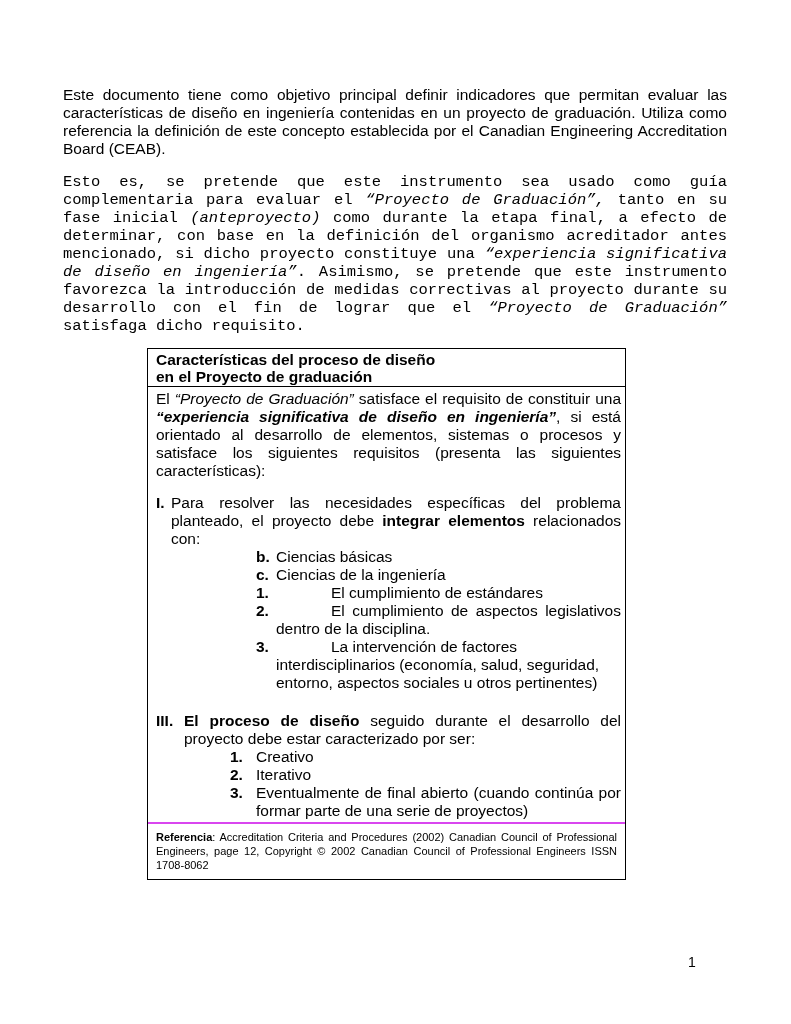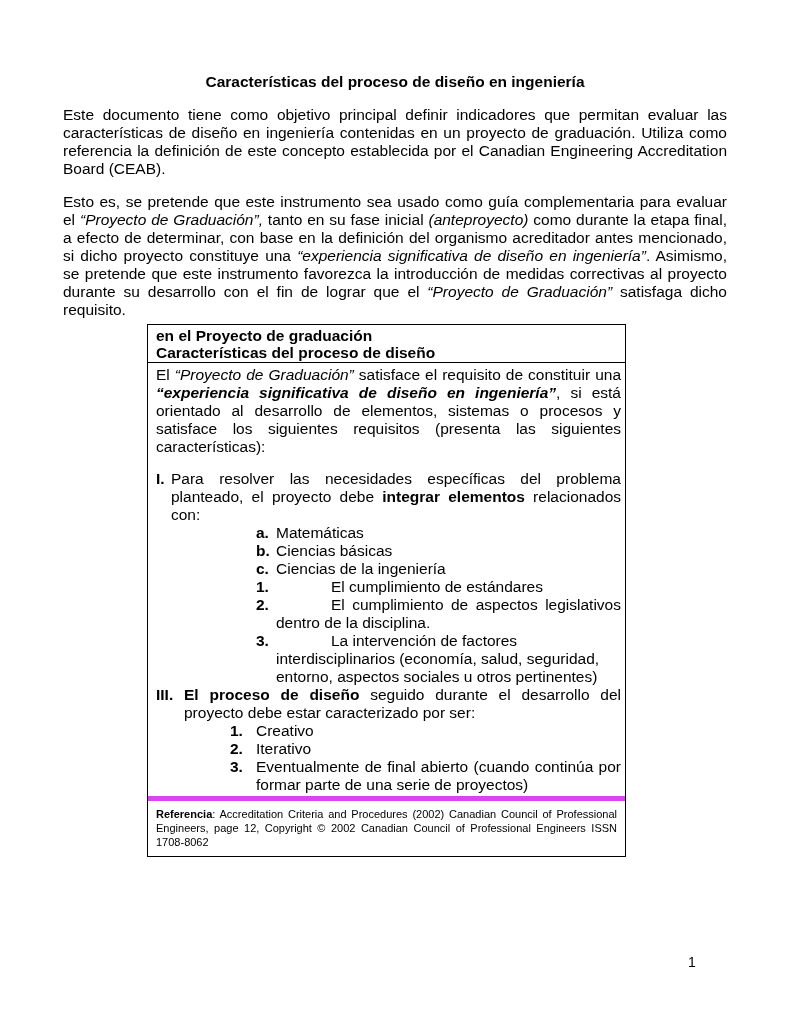--- a/index.html
+++ b/index.html
@@ -27,49 +27,49 @@
     font-weight: bold;
     text-align: center;
     margin: 0 0 14px 0;
   }
   .para {
     font-size: 15.5px;
     line-height: 18px;
     text-align: justify;
     margin: 0 0 15px 0;
   }
-  .para2 { margin-bottom: 5px; }
+  .para2 { margin-bottom: 13px; font-family: Liberation Mono, monospace; }
 
   .ctable {
     width: 477px;
     margin-left: 84px;
     border: 1px solid #000;
   }
   .thead {
     border-bottom: 1px solid #000;
     padding: 2px 4px 1px 8px;
     font-size: 15.5px;
     line-height: 17px;
   }
   .thead-line { font-weight: bold; }
   .semester { text-align: center; font-weight: normal; }
 
   .tbody {
-    border-bottom: 5px solid #d946ef;
+    border-bottom: 2px solid #d946ef;
     padding: 3px 4px 2px 8px;
     font-size: 15.5px;
     line-height: 18px;
   }
   .tb-intro { text-align: justify; margin: 0 0 14px 0; }
 
   .ritem { position: relative; text-align: justify; }
   .rmarker { position: absolute; left: 0; top: 0; font-weight: bold; text-indent: 0; }
   .ind-i   { padding-left: 15px; }
   .ind-ii  { padding-left: 23px; }
-  .ind-iii { padding-left: 28px; }
+  .ind-iii { padding-left: 28px; margin-top: 20px; }
 
   .lsub { margin-left: 100px; }
   .lmarker { display: inline-block; width: 20px; font-weight: bold; }
 
   .nsub2 { position: relative; margin-left: 120px; text-indent: 55px; text-align: justify; }
   .nsub2 .nmarker { position: absolute; left: -20px; top: 0; font-weight: bold; text-indent: 0; }
   .nsub2.leftal { text-align: left; }
 
   .nsub3 { position: relative; margin-left: 100px; text-align: justify; }
   .nsub3 .nmarker { position: absolute; left: -26px; top: 0; font-weight: bold; text-indent: 0; }
@@ -88,42 +88,38 @@
     line-height: 16px;
   }
 </style>
 </head>
 <body>
 
 <div class="page">
   <div class="content">
 
     <div class="doc-title">
-      <div>Características del proceso de diseño en ingeniería</div>
     </div>
 
     <p class="para">Este documento tiene como objetivo principal definir indicadores que permitan evaluar las características de diseño en ingeniería contenidas en un proyecto de graduación.  Utiliza como referencia la definición de este concepto establecida por el Canadian Engineering Accreditation Board (CEAB).</p>
 
     <p class="para para2"><span>Esto es, se pretende que este instrumento sea usado como guía complementaria para evaluar el </span><span class="it">“Proyecto de Graduación”,</span><span> tanto en su fase inicial </span><span class="it">(anteproyecto)</span><span> como durante la etapa final, a efecto de determinar, con base en la definición del organismo acreditador antes mencionado, si dicho proyecto constituye una </span><span class="it">“experiencia significativa de diseño en ingeniería”</span><span>.  Asimismo, se pretende que este instrumento favorezca la introducción de medidas correctivas al proyecto durante su desarrollo con el fin de lograr que el </span><span class="it">“Proyecto de Graduación”</span><span> satisfaga dicho requisito.</span></p>
 
     <div class="ctable">
 
       <div class="thead">
+        <div class="thead-line">Características del proceso de diseño</div>
         <div class="thead-line">en el Proyecto de graduación</div>
-        <div class="thead-line">Características del proceso de diseño</div>
       </div>
 
       <div class="tbody">
         <div class="tb-intro"><span>El </span><span class="it">“Proyecto de Graduación”</span><span> satisface el requisito de constituir una </span><span class="bd it">“experiencia significativa de diseño en ingeniería”</span><span>, si está orientado al desarrollo de elementos, sistemas o procesos y satisface los siguientes requisitos (presenta las siguientes características):</span></div>
 
         <div class="ritem ind-i">
           <span class="rmarker">I.</span><span><span>Para resolver las necesidades específicas del problema planteado, el proyecto debe </span><span class="bd">integrar elementos</span><span> relacionados con:</span></span>
-        </div>
-        <div class="lsub">
-          <span class="lmarker">a.</span><span>Matemáticas</span>
         </div>
         <div class="lsub">
           <span class="lmarker">b.</span><span>Ciencias básicas</span>
         </div>
         <div class="lsub">
           <span class="lmarker">c.</span><span>Ciencias de la ingeniería</span>
         </div>
 
         <div class="nsub2">
           <span class="nmarker">1.</span><span>El cumplimiento de estándares</span>

